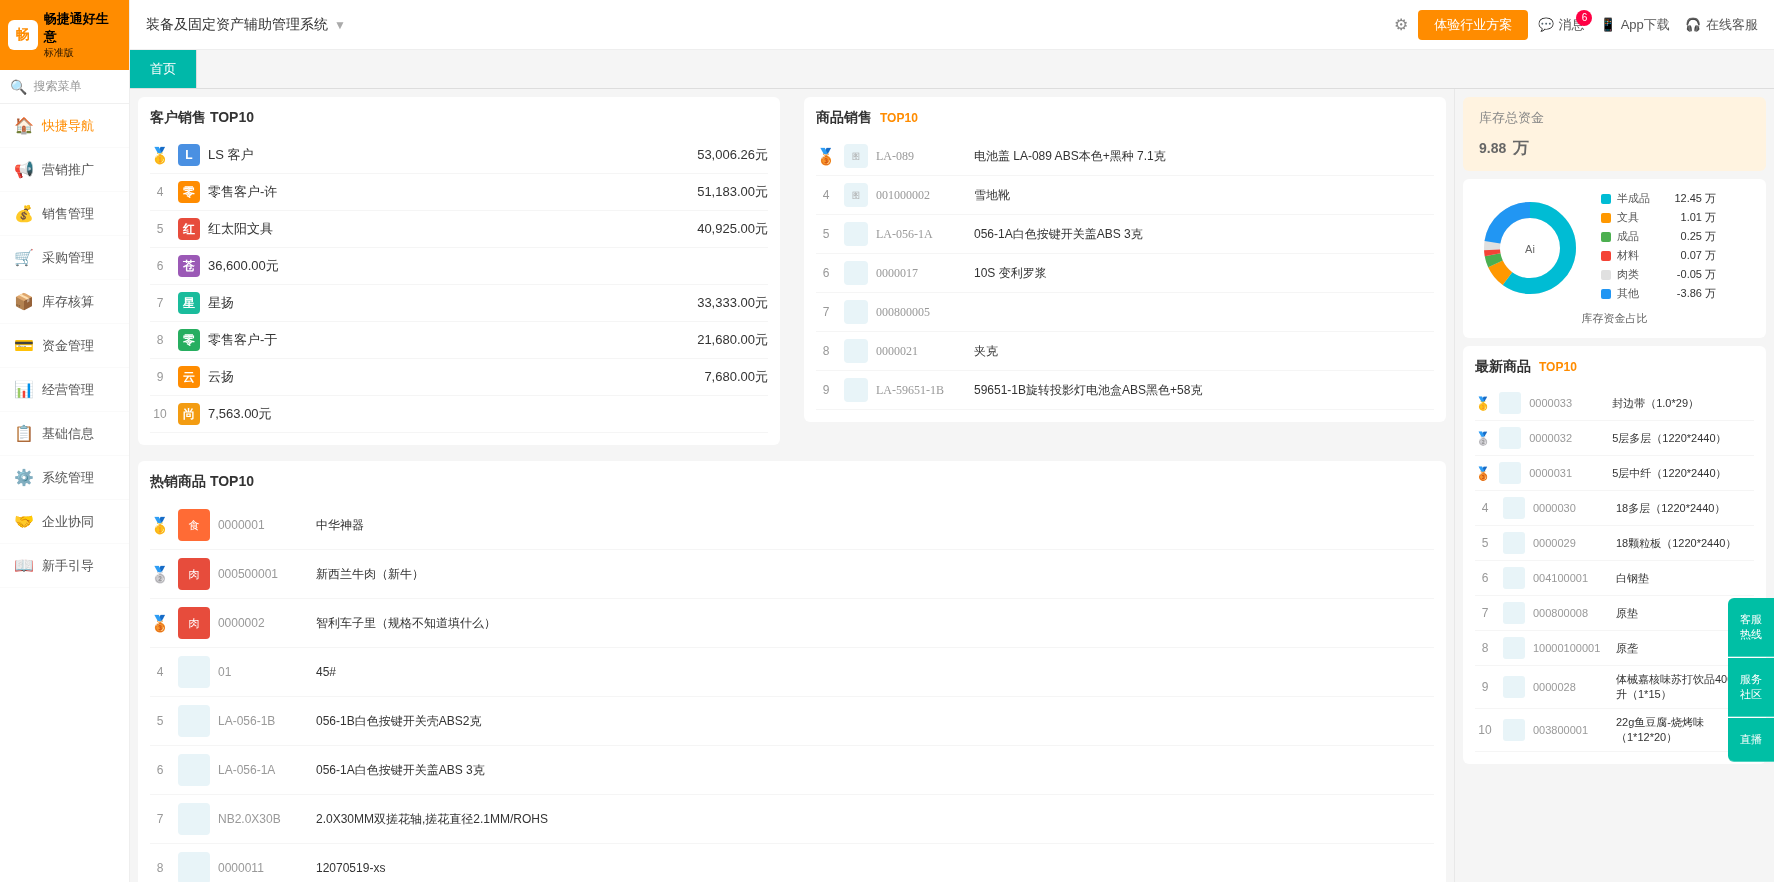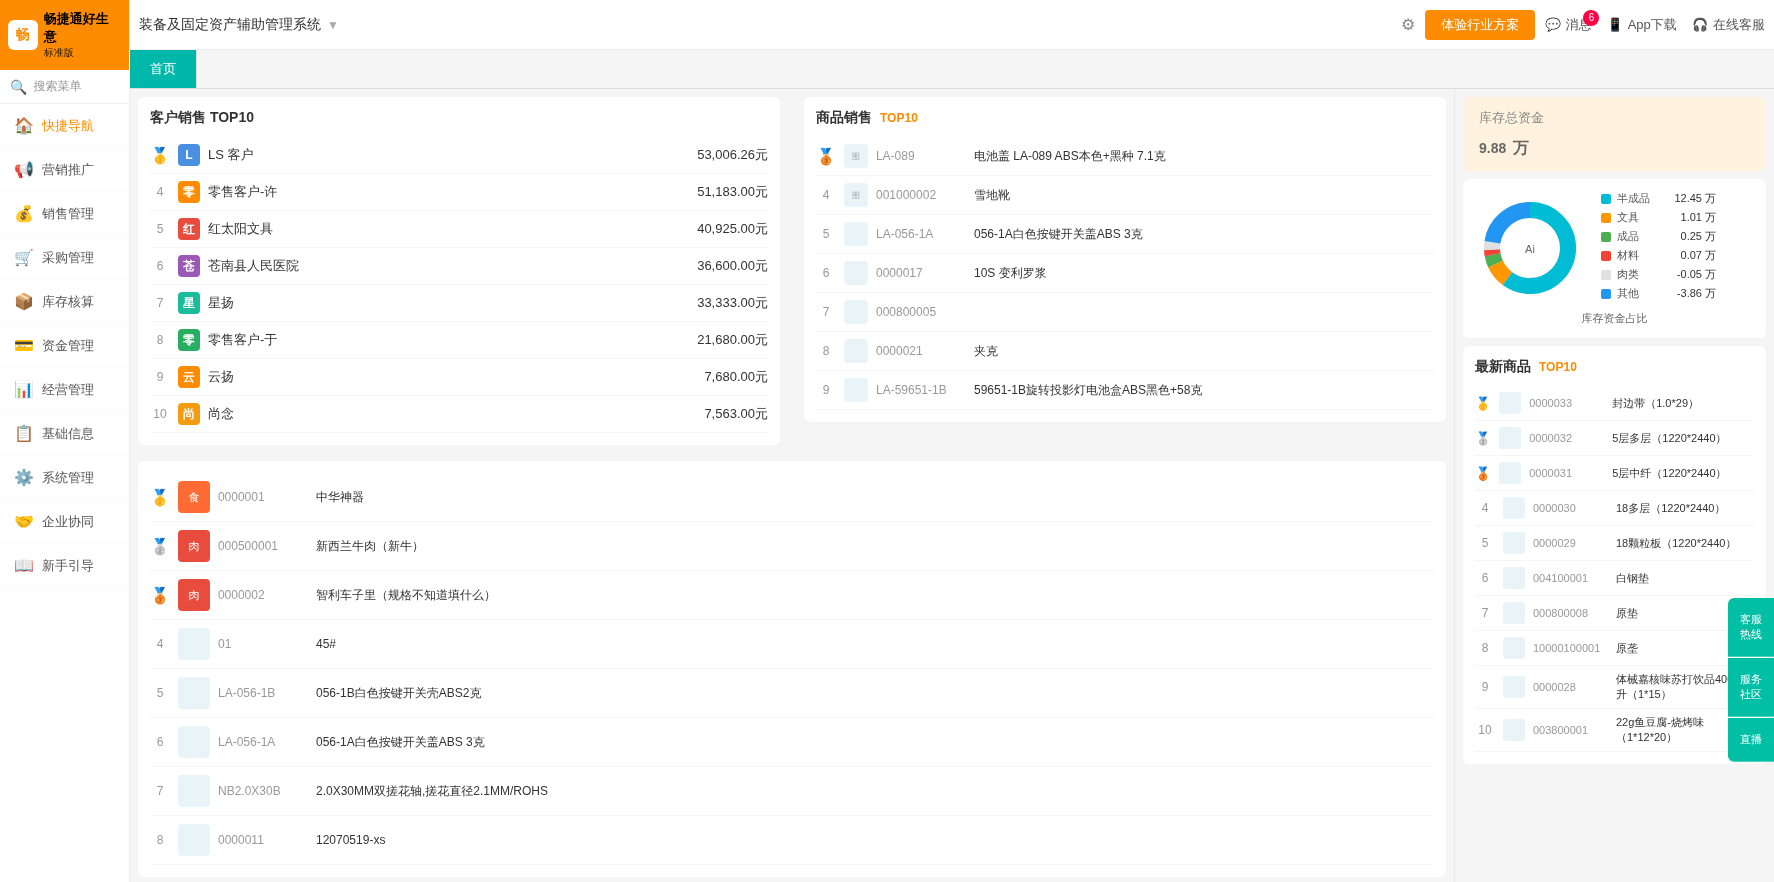--- a/index.html
+++ b/index.html
@@ -60,21 +60,21 @@
       flex-direction: column;
       overflow: hidden;
     }
 
     
     .topbar {
       background: #fff;
       height: 50px;
       display: flex;
       align-items: center;
-      padding: 0 9px;
+      padding: 0 16px;
       border-bottom: 1px solid #eee;
       gap: 10px;
       flex-shrink: 0;
       justify-content: center;
     }
     .topbar-title {
       font-size: 14px;
       color: #333;
       flex: 1;
       display: flex; align-items: center; gap: 6px;
@@ -199,21 +199,21 @@
       gap: 8px;
     }
     .product-img {
       width: 24px; height: 24px;
       border-radius: 4px;
       background: #e8f4f8;
       display: flex; align-items: center; justify-content: center;
       font-size: 10px; color: #888;
       flex-shrink: 0;
     }
-    .product-code { color: #999; font-size: 12px; width: 90px; }
+    .product-code { color: #999; font-size: 12px; width: 90px; font-family: Liberation Serif, serif; }
     .product-name { flex: 1; color: #333; font-size: 12px; }
 
     
     .hot-product-row {
       display: flex;
       align-items: center;
       padding: 8px 0;
       border-bottom: 1px solid #f5f5f5;
       gap: 8px;
     }
@@ -460,21 +460,20 @@
             </div>
             <div class="ranking-row">
               <span class="rank-num">5</span>
               <div class="rank-badge badge-red">红</div>
               <span class="rank-name">红太阳文具</span>
               <span class="rank-amount">40,925.00元</span>
             </div>
             <div class="ranking-row">
               <span class="rank-num">6</span>
               <div class="rank-badge badge-purple">苍</div>
-              <span class="rank-name">苍南县人民医院</span>
               <span class="rank-amount">36,600.00元</span>
             </div>
             <div class="ranking-row">
               <span class="rank-num">7</span>
               <div class="rank-badge badge-teal">星</div>
               <span class="rank-name">星扬</span>
               <span class="rank-amount">33,333.00元</span>
             </div>
             <div class="ranking-row">
               <span class="rank-num">8</span>
@@ -484,21 +483,20 @@
             </div>
             <div class="ranking-row">
               <span class="rank-num">9</span>
               <div class="rank-badge badge-orange">云</div>
               <span class="rank-name">云扬</span>
               <span class="rank-amount">7,680.00元</span>
             </div>
             <div class="ranking-row">
               <span class="rank-num">10</span>
               <div class="rank-badge badge-yellow">尚</div>
-              <span class="rank-name">尚念</span>
               <span class="rank-amount">7,563.00元</span>
             </div>
           </div>
         </div>
 
         <div class="left-col">
           <div class="card">
             <div class="card-title">
               <span>商品销售</span>
               <span style="color:#ff8c00;font-size:12px;">TOP10</span>
@@ -557,20 +555,23 @@
               <div class="product-img"></div>
               <span class="product-code">LA-59651-1B</span>
               <span class="product-name">59651-1B旋转投影灯电池盒ABS黑色+58克</span>
             </div>
           </div>
         </div>
 
       </div>
 
       <div class="card">
+        <div class="card-title">
+          <span>热销商品 TOP10</span>
+        </div>
 
         <div class="hot-product-row">
           <span class="medal-gold">🥇</span>
           <div class="hot-product-img" style="background:#ff6b35;display:flex;align-items:center;justify-content:center;color:#fff;font-size:11px;">食</div>
           <span style="color:#999;font-size:12px;width:90px;">0000001</span>
           <span style="color:#333;font-size:12px;">中华神器</span>
         </div>
         <div class="hot-product-row">
           <span class="medal-silver">🥈</span>
           <div class="hot-product-img" style="background:#e74c3c;display:flex;align-items:center;justify-content:center;color:#fff;font-size:11px;">肉</div>

